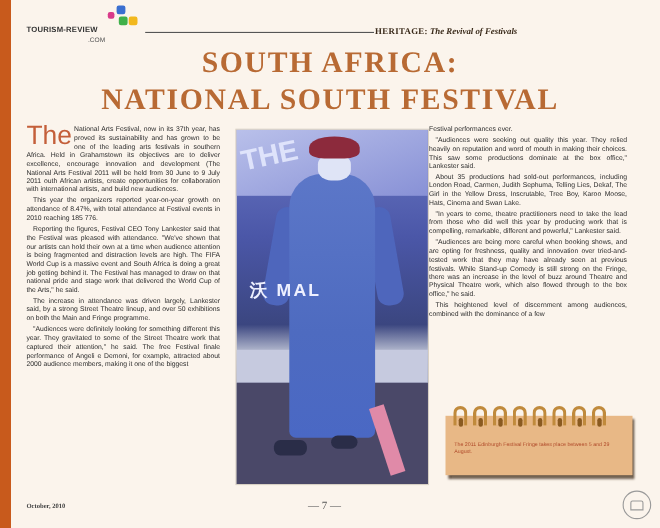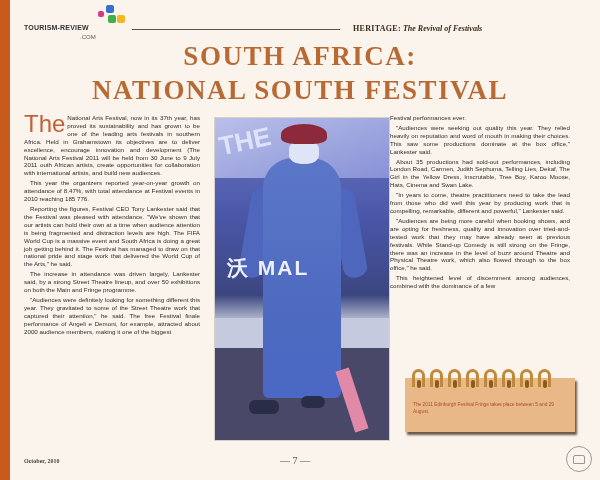--- a/index.html
+++ b/index.html
@@ -5,21 +5,21 @@
   html, body { margin:0; padding:0; }
   body { width:600px; height:480px; background:#fbf4ec; position:relative; overflow:hidden; font-family:"Liberation Sans", sans-serif; }
   .stripe { position:absolute; left:0; top:0; width:10px; height:480px; background:#c85a1c; }
   .logo { position:absolute; left:24px; top:12px; }
   .logo-text { font-family:"Liberation Sans", sans-serif; font-weight:bold; font-size:7px; color:#333; letter-spacing:0.2px; position:absolute; left:0; top:12px; white-space:nowrap; }
   .logo-com { position:absolute; left:56px; top:22px; font-size:6px; color:#555; }
   .logo-squares { position:absolute; left:74px; top:-7px; width:30px; height:24px; }
   .sq { position:absolute; width:8px; height:8px; border-radius:2px; }
   .header-line { position:absolute; left:132px; top:29px; width:208px; height:1px; background:#555; }
   .header-text { position:absolute; left:341px; top:24px; font-family:"Liberation Serif", serif; font-size:8px; color:#3a2a1a; white-space:nowrap; }
-  .header-text b { font-weight:bold; letter-spacing:0.3px;margin-left:12px; }
+  .header-text b { font-weight:bold; letter-spacing:0.3px; }
   .header-text i { font-weight:bold; }
   .title { position:absolute; left:0; width:600px; text-align:center; font-family:"Liberation Serif", serif; font-weight:bold; color:#b86a34; font-size:27px; letter-spacing:1.5px; line-height:33px; }
   .title1 { top:40px; }
   .title2 { top:74px; }
   .col { position:absolute; font-family:"Liberation Sans", sans-serif; font-size:6.2px; line-height:7.9px; color:#2c2c2c; text-align:justify; }
   .col p { margin:0 0 2px 0; text-indent:6px; }
   .col p.first { text-indent:0; }
   .col1 { left:24px; top:114px; width:176px; }
   .col2 { left:390px; top:114px; width:180px; }
   .dropcap { float:left; font-size:24px; line-height:19px; color:#c45f3a; font-family:"Liberation Sans", sans-serif; margin:0 2px 0 0; }
@@ -29,21 +29,21 @@
   .photo .wall { position:absolute; left:0; top:200px; width:174px; height:30px; background:#c6cadf; }
   .photo .ground { position:absolute; left:0; top:230px; width:174px; height:92px; background:#4a4868; }
   .photo .body { position:absolute; left:48px; top:40px; width:78px; height:240px; background:linear-gradient(180deg,#5c77c8,#4e6bc0 60%,#4a68c4); border-radius:30px 30px 6px 6px; }
   .photo .hat { position:absolute; left:66px; top:6px; width:46px; height:20px; background:#8c2a3c; border-radius:50% 50% 30% 30%; }
   .photo .face { position:absolute; left:74px; top:22px; width:30px; height:24px; background:#dfe4f6; border-radius:40%; }
   .photo .arm-l { position:absolute; left:30px; top:70px; width:24px; height:90px; background:#4e66bc; border-radius:10px; transform:rotate(10deg); }
   .photo .arm-r { position:absolute; left:122px; top:70px; width:24px; height:90px; background:#4e66bc; border-radius:10px; transform:rotate(-10deg); }
   .photo .shoe-l { position:absolute; left:34px; top:282px; width:30px; height:14px; background:#2a2d48; border-radius:6px; }
   .photo .shoe-r { position:absolute; left:86px; top:278px; width:24px; height:12px; background:#2a2d48; border-radius:6px; }
   .photo .pink { position:absolute; left:130px; top:250px; width:14px; height:64px; background:#e08aa8; transform:rotate(-18deg); }
-  .photo .overlay { position:absolute; left:12px; top:136px; font-family:"Liberation Sans", sans-serif; font-weight:bold; font-size:21px; color:#eef0ff; letter-spacing:2px; }
+  .photo .overlay { position:absolute; left:12px; top:136px; font-family:"Liberation Sans", sans-serif; font-weight:bold; font-size:16px; color:#eef0ff; letter-spacing:2px; }
   .note { position:absolute; left:405px; top:378px; width:170px; height:54px; background:#e8b886; box-shadow:2px 3px 2px #6b5a4a; }
   .spiral { position:absolute; left:412px; top:369px; width:166px; height:22px; display:flex; gap:5px; }
   .ring { width:13px; height:18px; border:3px solid #c08a3c; border-bottom:none; border-radius:8px 8px 0 0; box-sizing:border-box; background:transparent; position:relative; }
   .ring::after { content:""; position:absolute; left:2px; top:8px; width:4px; height:8px; background:#8a5a20; border-radius:2px; }
   .note-text { position:absolute; left:8px; top:24px; width:150px; font-size:4.8px; line-height:6.6px; color:#b04a2a; }
   .footer-date { position:absolute; left:24px; top:458px; font-family:"Liberation Serif", serif; font-weight:bold; font-size:6px; color:#444; }
   .page-num { position:absolute; left:280px; top:455px; font-family:"Liberation Serif", serif; font-size:10px; color:#555; }
   .footer-icon { position:absolute; left:566px; top:446px; width:26px; height:26px; border:1.5px solid #999; border-radius:50%; box-sizing:border-box; display:flex; align-items:center; justify-content:center; }
   .footer-icon .inner { width:12px; height:9px; border:1.5px solid #999; border-radius:2px 2px 0 0; box-sizing:border-box; }
 </style>

